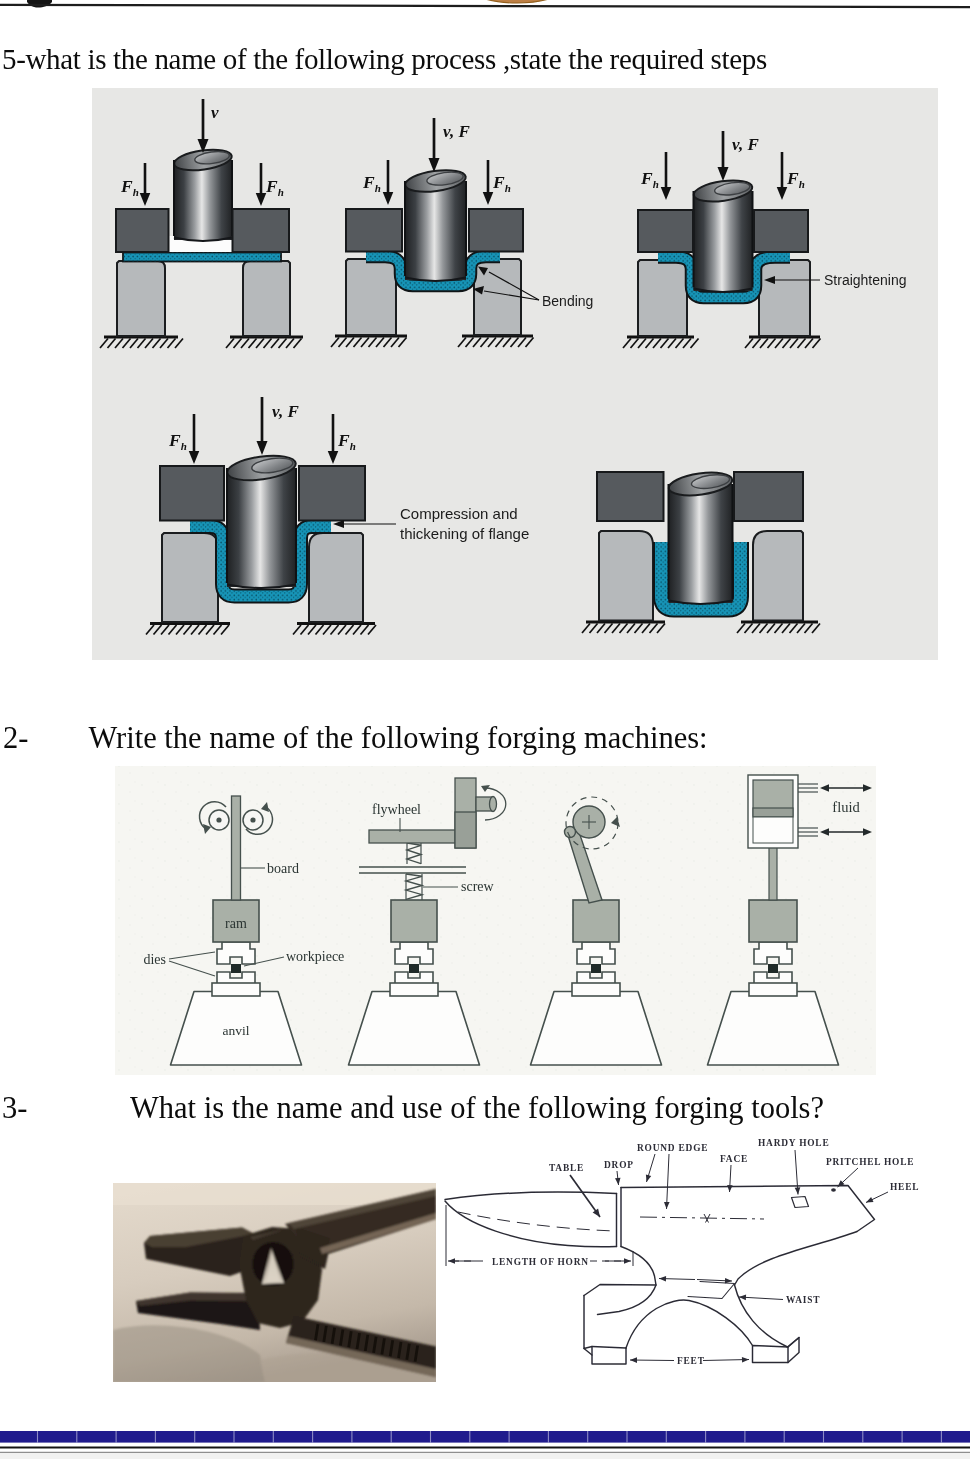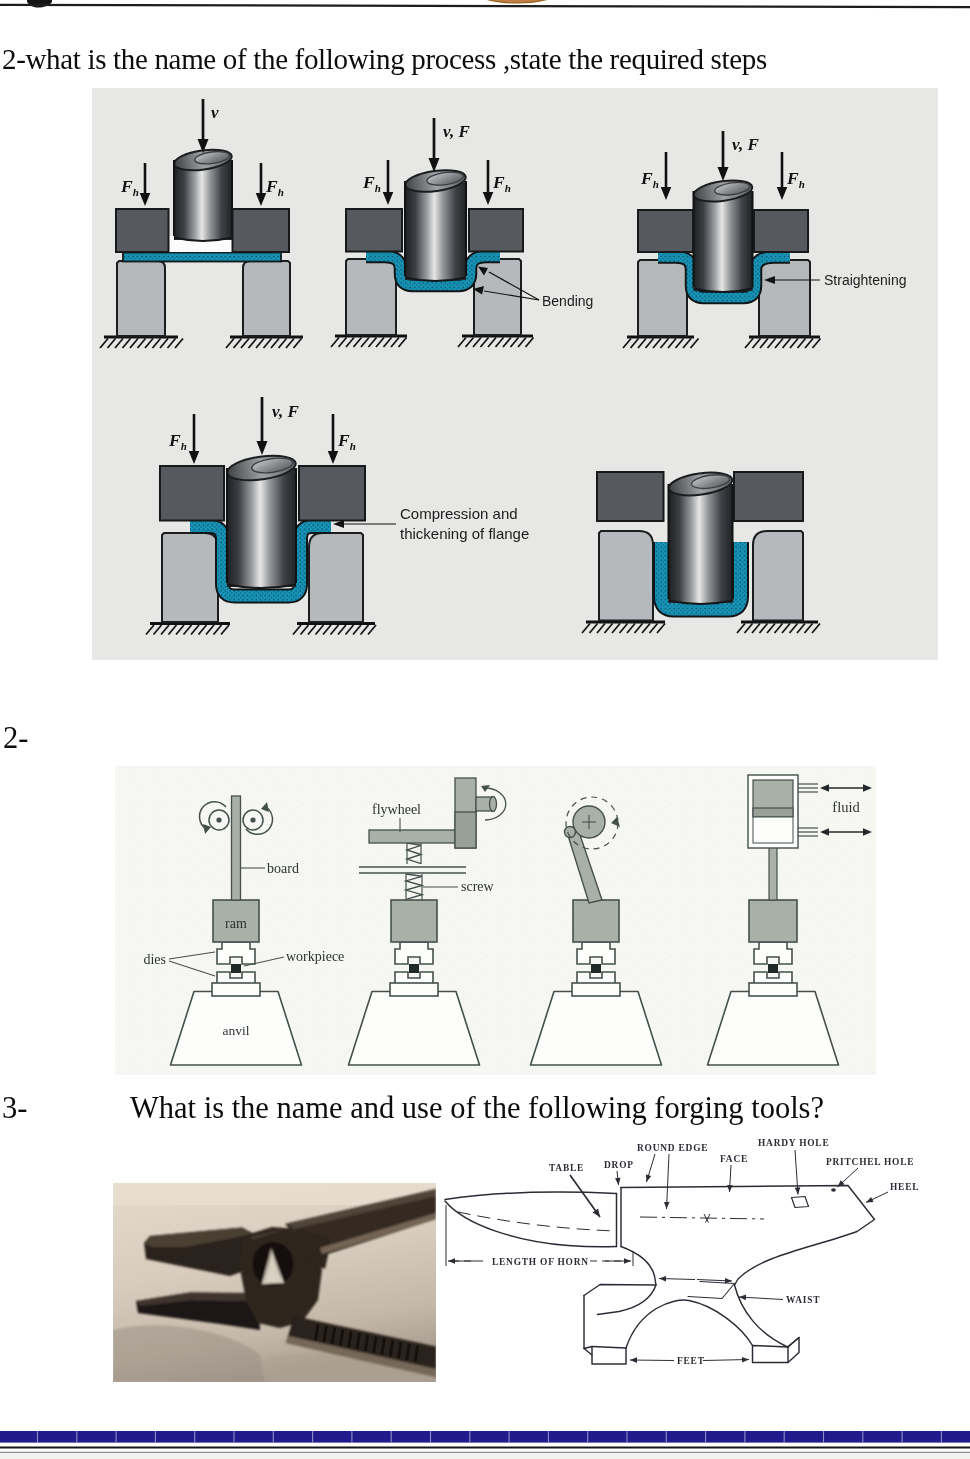--- a/index.html
+++ b/index.html
@@ -531,16 +531,17 @@
       <line x1="744.9" y1="1431" x2="744.9" y2="1442.6" stroke="#d8d8ec" stroke-width="1.1" opacity="0.6"></line>
       <line x1="784.2" y1="1431" x2="784.2" y2="1442.6" stroke="#d8d8ec" stroke-width="1.1" opacity="0.6"></line>
       <line x1="823.5" y1="1431" x2="823.5" y2="1442.6" stroke="#d8d8ec" stroke-width="1.1" opacity="0.6"></line>
       <line x1="862.8" y1="1431" x2="862.8" y2="1442.6" stroke="#d8d8ec" stroke-width="1.1" opacity="0.6"></line>
       <line x1="902.1" y1="1431" x2="902.1" y2="1442.6" stroke="#d8d8ec" stroke-width="1.1" opacity="0.6"></line>
       <line x1="941.4" y1="1431" x2="941.4" y2="1442.6" stroke="#d8d8ec" stroke-width="1.1" opacity="0.6"></line>
       <line x1="0" y1="1447.6" x2="970" y2="1447.6" stroke="#141414" stroke-width="2"></line>
       <line x1="0" y1="1452.3" x2="970" y2="1452.3" stroke="#8f8f8f" stroke-width="1.2"></line>
       <rect x="0" y="1453" width="970" height="6" fill="#f2f2f1"></rect>
 </svg>
-<div class="q" style="left:2px;top:44.5px;font-size:29px;line-height:29px;letter-spacing:-0.33px;">2-what is the name of the following process ,state the required steps</div>
+<div class="q" style="left:2px;top:44.5px;font-size:29px;line-height:29px;letter-spacing:-0.33px;">5-what is the name of the following process ,state the required steps</div>
 <div class="q" style="left:3px;top:723.3px;font-size:30.5px;line-height:30.5px;">2-</div>
+<div class="q" style="left:88.5px;top:723.3px;font-size:30.5px;line-height:30.5px;">Write the name of the following forging machines:</div>
 <div class="q" style="left:2px;top:1092.8px;font-size:30.5px;line-height:30.5px;">3-</div>
 <div class="q" style="left:86px;top:1092.8px;font-size:30.5px;line-height:30.5px;margin-left:44px;">What is the name and use of the following forging tools?</div>
 </div>
 </body></html>

